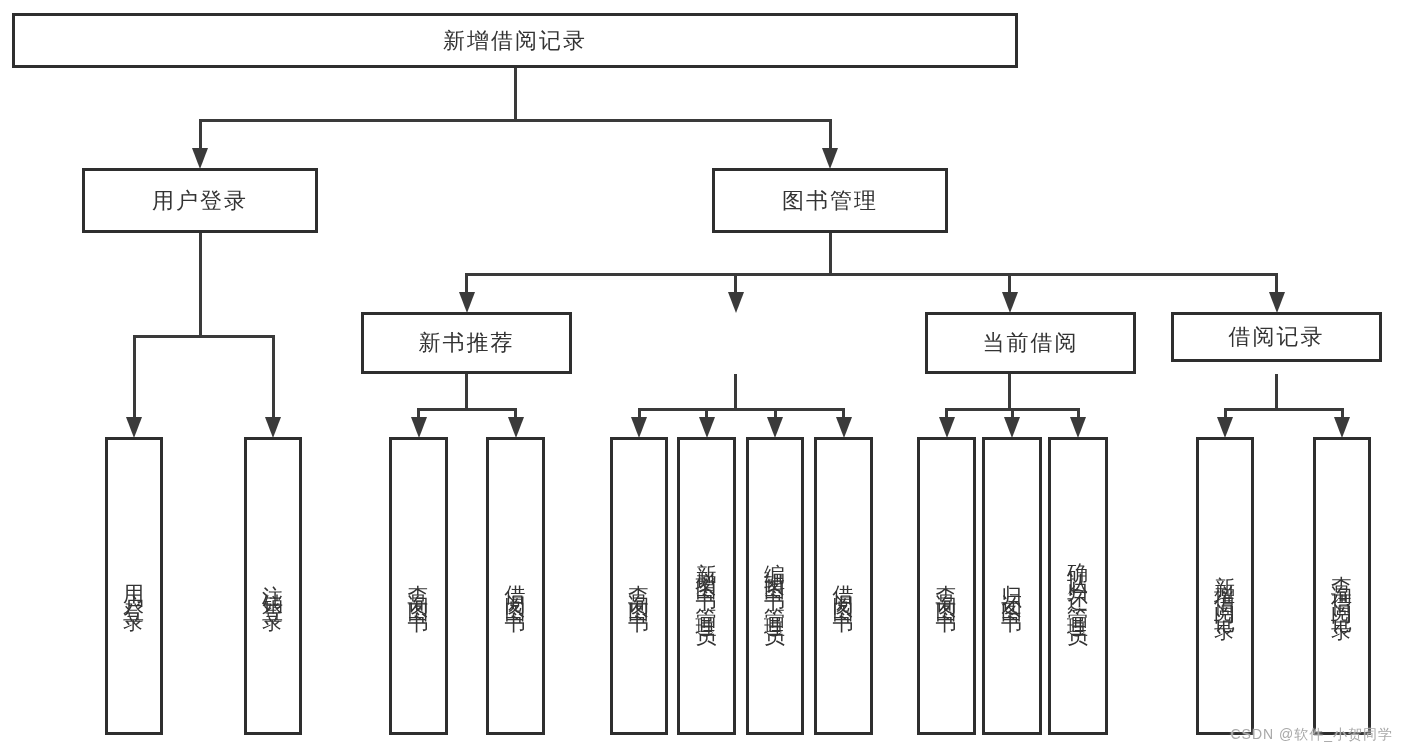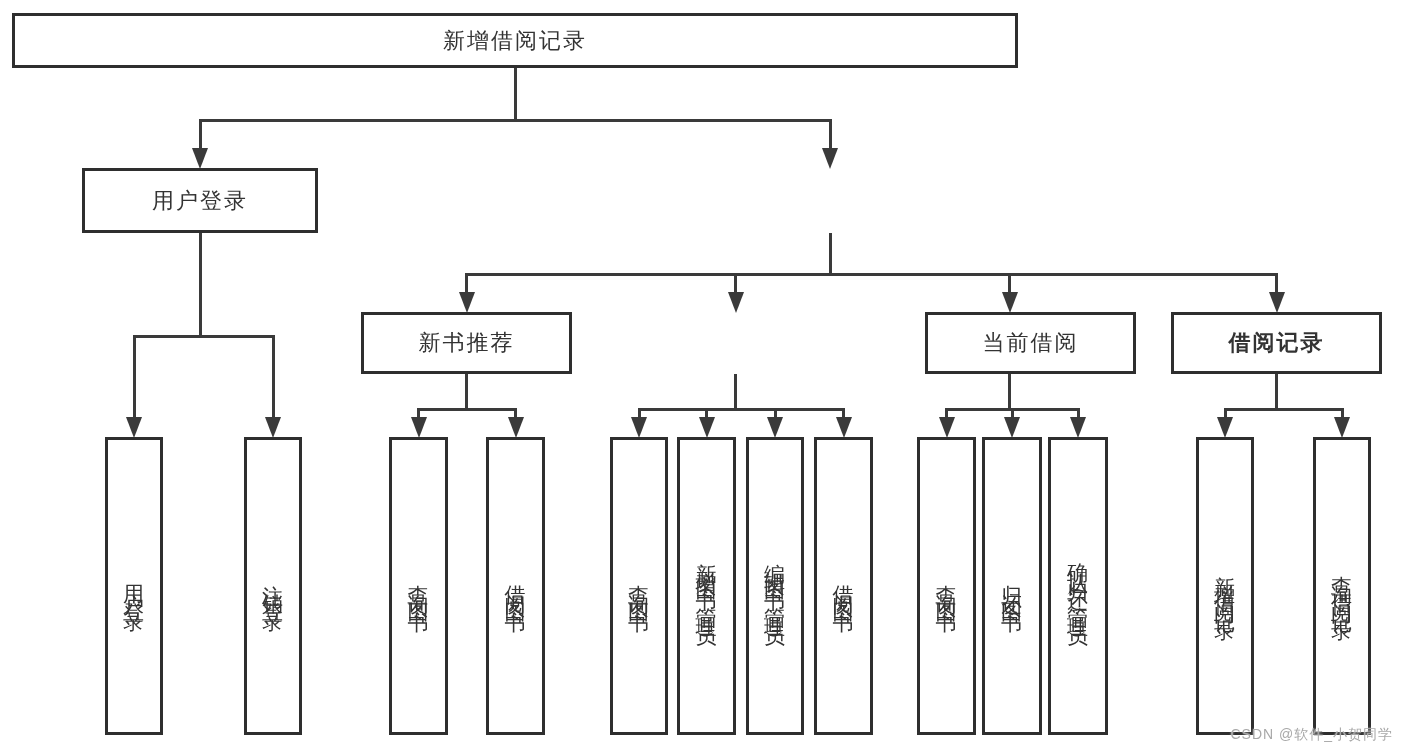--- a/index.html
+++ b/index.html
@@ -70,27 +70,30 @@
 <body>
 
 <div id="canvas" style="--line: #3a3a3a; --box-border: #2e2e2e; --box-fill: #ffffff; --text: #333333; --bg: #ffffff; --watermark: #a8a8a8;">
   <div class="watermark">CSDN @软件_小贺同学</div>
 <div class="node h" style="left: 12px; top: 13px; width: 1006px; height: 55px;">
       <span class="label">新增借阅记录</span>
     </div>
     <div class="node h" style="left: 82px; top: 168px; width: 236px; height: 65px;">
       <span class="label">用户登录</span>
     </div>
+    <div class="node h" style="left: 712px; top: 168px; width: 236px; height: 65px;">
+      <span class="label">图书管理</span>
+    </div>
     <div class="node h" style="left: 361px; top: 312px; width: 211px; height: 62px;">
       <span class="label">新书推荐</span>
     </div>
     <div class="node h" style="left: 904px; top: 312px; width: 211px; height: 62px; margin-left: 21px;">
       <span class="label">当前借阅</span>
     </div>
-    <div class="node h" style="left: 1171px; top: 312px; width: 211px; height: 62px; font-weight: bold;">
+    <div class="node h" style="left: 1171px; top: 312px; width: 211px; height: 50px;">
       <span class="label">借阅记录</span>
     </div>
     <div class="node v" style="left: 105px; top: 437px; width: 58px; height: 298px;">
       <span class="label">用户登录</span>
     </div>
     <div class="node v" style="left: 244px; top: 437px; width: 58px; height: 298px;">
       <span class="label">注销登录</span>
     </div>
     <div class="node v" style="left: 389px; top: 437px; width: 59px; height: 298px;">
       <span class="label">查询图书</span>

